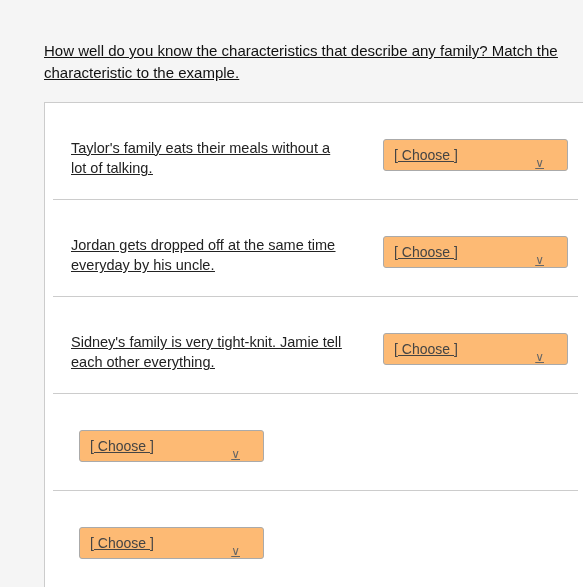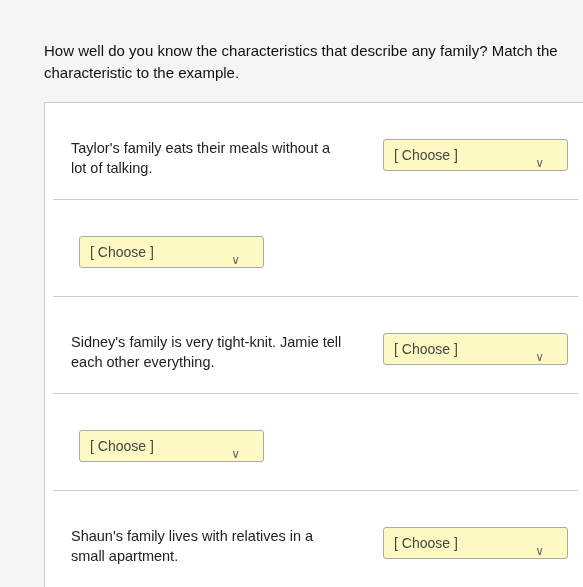--- a/index.html
+++ b/index.html
@@ -1,18 +1,19 @@
 <!DOCTYPE html>
 <html><head>
   <meta charset="utf-8">
   <style>
     * {
       box-sizing: border-box;
       margin: 8px;
       padding: 0;
+      text-decoration: underline;
     }
 
     body {
       font-family: Arial, sans-serif;
       background: #f5f5f5;
       width: 583px;
       min-height: 587px;
       padding: 16px 20px;
       color: #222;
       font-size: 15px;
@@ -55,21 +56,21 @@
     .match-select-wrapper {
       position: relative;
       width: 185px;
       flex-shrink: 0;
     }
 
     .match-select {
       width: 100%;
       appearance: none;
       -webkit-appearance: none;
-      background: #fef9c3;
+      background: #fdba74;
       border: 1px solid #aaa;
       border-radius: 3px;
       padding: 7px 28px 7px 10px;
       font-size: 14px;
       color: #444;
       cursor: pointer;
     }
 
     .chevron-icon {
       position: absolute;
@@ -85,29 +86,29 @@
 <body>
 
 <p class="instructions">How well do you know the characteristics that describe any family? Match the characteristic to the example.</p>
 
 <div class="match-table" id="match-table">
     <div class="match-row">
       <div class="match-label">Taylor's family eats their meals without a lot of talking.</div>
       <div class="match-select-wrapper"><select class="match-select"><option value="">[ Choose ]</option></select><span class="chevron-icon">∨</span></div>
     </div>
     <div class="match-row">
+      <div class="match-label">Jordan gets dropped off at the same time everyday by his uncle.</div>
       <div class="match-select-wrapper"><select class="match-select"><option value="">[ Choose ]</option></select><span class="chevron-icon">∨</span></div>
     </div>
     <div class="match-row">
       <div class="match-label">Sidney's family is very tight-knit. Jamie tell each other everything.</div>
       <div class="match-select-wrapper"><select class="match-select"><option value="">[ Choose ]</option></select><span class="chevron-icon">∨</span></div>
     </div>
     <div class="match-row">
       <div class="match-select-wrapper"><select class="match-select"><option value="">[ Choose ]</option></select><span class="chevron-icon">∨</span></div>
     </div>
     <div class="match-row">
-      <div class="match-label">Shaun's family lives with relatives in a small apartment.</div>
       <div class="match-select-wrapper"><select class="match-select"><option value="">[ Choose ]</option></select><span class="chevron-icon">∨</span></div>
     </div>
     <div class="match-row">
       <div class="match-select-wrapper"><select class="match-select"><option value="">[ Choose ]</option></select><span class="chevron-icon">∨</span></div>
     </div>
   </div>
 
 </body></html>

